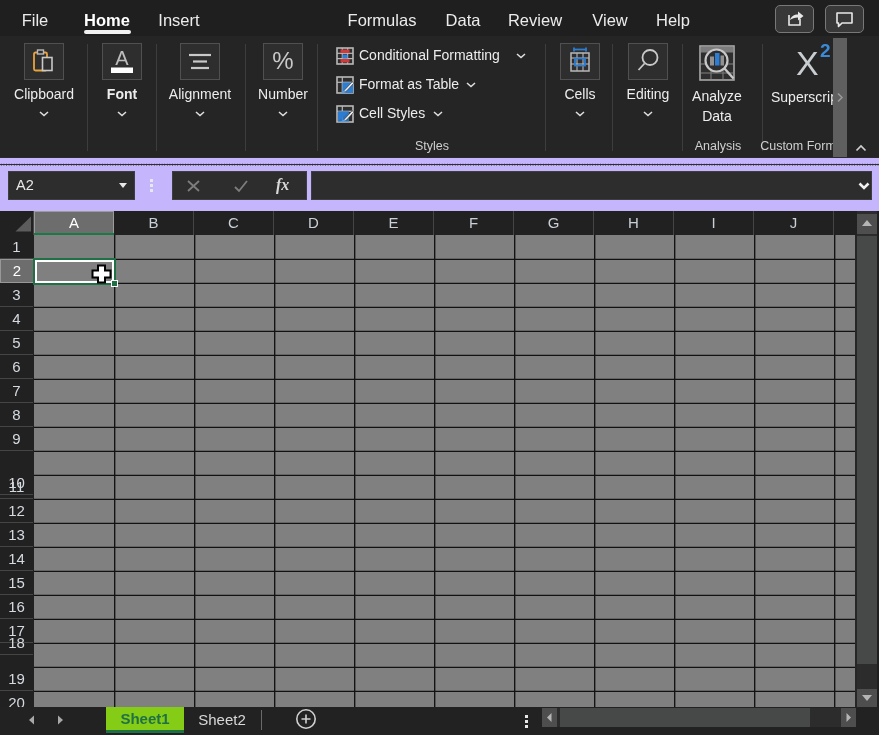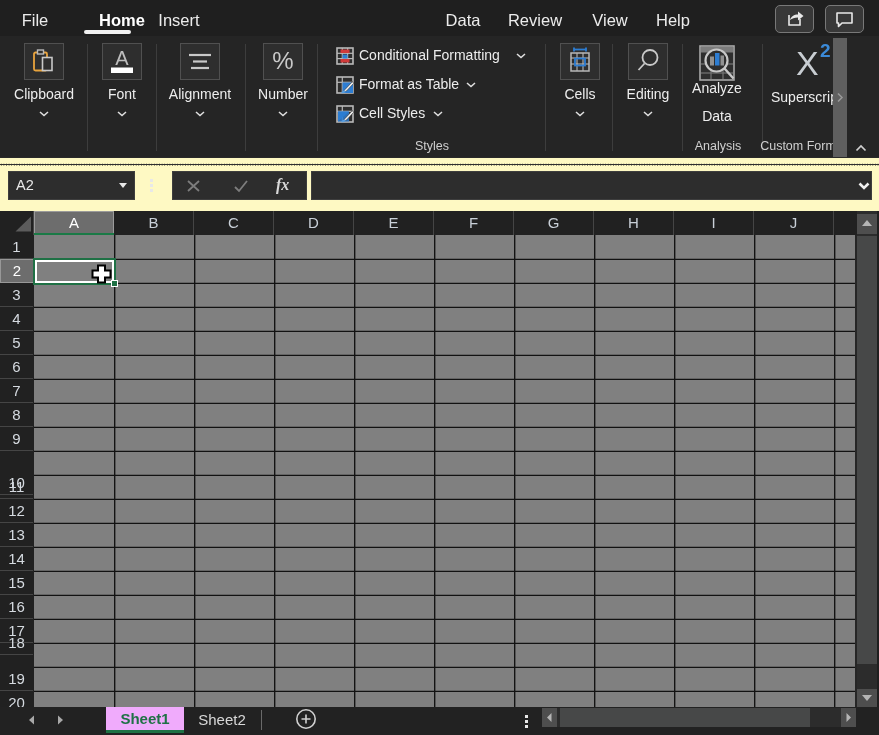--- a/index.html
+++ b/index.html
@@ -24,21 +24,21 @@
     border:1px solid #505050; }
   .rlabel { position:absolute; top:48px; height:20px; line-height:20px; color:#ededed;
     font-size:14px; transform:translateX(-50%); white-space:nowrap; }
   .rsep { position:absolute; top:8px; width:1px; height:107px; background:#3d3d3d; }
   .glabel { position:absolute; top:103px; height:14px; line-height:14px; color:#cfcfcf;
     font-size:12.5px; transform:translateX(-50%); white-space:nowrap; }
   .chev { position:absolute; transform:translateX(-50%); }
   .stext { position:absolute; height:18px; line-height:18px; color:#ededed; font-size:14px; white-space:nowrap; }
 
   
-  #fbar { position:absolute; left:0; top:157px; width:879px; height:54px; background:#fef9c3;
+  #fbar { position:absolute; left:0; top:157px; width:879px; height:54px; background:#c4b5fd;
     border-top:1.5px solid #2a2a2a; }
   #grip { position:absolute; left:0; top:4.5px; width:879px; height:3.5px;
     background-image: radial-gradient(circle at 1.2px 1.8px, #2f2f2f 1px, transparent 1.3px);
     background-size: 2.6px 3.5px; }
   .fbox { position:absolute; top:13px; height:29px; background:#2d2d2d; border:1px solid #3e3e3e; }
 
   
   #colhdr { position:absolute; left:0; top:211px; width:858px; height:24px; background:#212121; }
   .chcell { position:absolute; top:0; height:24px; line-height:24px; text-align:center;
     color:#c9d0d8; font-size:15px; border-right:1px solid #454545; }
@@ -61,22 +61,23 @@
 
   
   #bottombar { position:absolute; left:0; top:707px; width:879px; height:28px; background:#222222; }
 </style>
 </head>
 <body>
 <div id="app">
 
   <div id="menubar">
     <span class="mtab" style="left:35px;">File</span>
-    <span class="mtab sel" style="left:107px;margin-left:15px;">Home</span>
+    <span class="mtab sel" style="left:107px;">Home</span>
     <span class="mtab" style="left:179px;">Insert</span>
+    <span class="mtab" style="left:382px;">Formulas</span>
     <span class="mtab" style="left:463px;">Data</span>
     <span class="mtab" style="left:535px;">Review</span>
     <span class="mtab" style="left:610px;">View</span>
     <span class="mtab" style="left:673px;">Help</span>
     <div id="homeline"></div>
     <div class="topbtn" style="left:775px;">
       <svg width="37" height="26" viewBox="0 0 37 26">
         <path d="M13 9 V19 H24 V13" fill="none" stroke="#e8e8e8" stroke-width="1.6"></path>
         <path d="M14 14 C15 10.5 18 8.5 22 8.5 L22 5.5 L27.5 10 L22 14.5 L22 11.5 C18.5 11.5 16 12.5 14 14 Z" fill="#e8e8e8"></path>
       </svg>
@@ -102,21 +103,21 @@
         <path d="M1 1 L5 4.6 L9 1" fill="none" stroke="#e0e0e0" stroke-width="1.5"></path>
       </svg>
     <div class="rsep" style="left:87px;"></div>
 
     <div class="rbtn" style="left:102px;">
       <svg width="38" height="35" viewBox="0 0 38 35">
         <text x="19" y="21" font-size="20" fill="#bdbdbd" text-anchor="middle" font-family="Liberation Sans">A</text>
         <rect x="8" y="23.5" width="22" height="5.5" fill="#ffffff"></rect>
       </svg>
     </div>
-    <span class="rlabel" style="left:122px;">Font</span>
+    <span class="rlabel" style="left:122px;font-weight:bold;">Font</span>
     <svg class="chev" style="left:122px; top:75px;" width="10" height="6" viewBox="0 0 10 6">
         <path d="M1 1 L5 4.6 L9 1" fill="none" stroke="#e0e0e0" stroke-width="1.5"></path>
       </svg>
     <div class="rsep" style="left:156px;"></div>
 
     <div class="rbtn" style="left:180px;">
       <svg width="38" height="35" viewBox="0 0 38 35">
         <g stroke="#c9c9c9" stroke-width="2.2">
           <line x1="8" y1="11" x2="30" y2="11"></line>
           <line x1="12" y1="17.5" x2="26" y2="17.5"></line>
@@ -223,21 +224,21 @@
       <line x1="3" y1="20" x2="35" y2="20" stroke="#767676" stroke-width="1.2"></line>
       <line x1="3" y1="29" x2="35" y2="29" stroke="#767676" stroke-width="1.2"></line>
       <line x1="13" y1="9" x2="13" y2="35" stroke="#767676" stroke-width="1.2"></line>
       <line x1="25" y1="9" x2="25" y2="35" stroke="#767676" stroke-width="1.2"></line>
       <circle cx="18.5" cy="16.5" r="11" fill="#2e2e2e" stroke="#c8c8c8" stroke-width="2.2"></circle>
       <rect x="12" y="12.5" width="4" height="9" fill="#919191"></rect>
       <rect x="17" y="9" width="4.5" height="12.5" fill="#2d7dd2"></rect>
       <rect x="22.5" y="11.5" width="3.5" height="10" fill="#919191"></rect>
       <line x1="26.5" y1="24.5" x2="35.5" y2="34.5" stroke="#c8c8c8" stroke-width="2.4"></line>
     </svg>
-    <span class="rlabel" style="left:717px; top:42px;">Analyze</span>
+    <span class="rlabel" style="left:717px; top:50px;">Analyze</span>
     <span class="rlabel" style="left:717px; top:70px;">Data</span>
     <span class="glabel" style="left:718px;">Analysis</span>
     <div class="rsep" style="left:762px;"></div>
 
     <div class="abs" style="left:780px; top:4px; width:53px; height:50px; overflow:hidden;">
       <span style="position:absolute; left:16px; top:4px; font-size:34px; color:#c8cdd2;">X</span>
       <span style="position:absolute; left:40px; top:0px; font-size:19px; font-weight:bold; color:#3b8ad8;">2</span>
     </div>
     <div class="abs" style="left:771px; top:51px; width:62px; height:20px; overflow:hidden;">
       <span style="position:absolute; left:0; top:0; height:20px; line-height:20px; color:#ededed; font-size:14px; white-space:nowrap;">Superscript</span>
@@ -380,21 +381,21 @@
   </div>
   <div class="abs" style="left:877px; top:211px; width:2px; height:496px; background:#1f1f1f;"></div>
 
   <div id="bottombar">
     <svg class="abs" style="left:27px; top:7px;" width="9" height="12" viewBox="0 0 9 12">
         <path d="M7 1.5 L2 6 L7 10.5 Z" fill="#a8a8a8"></path>
       </svg>
     <svg class="abs" style="left:56px; top:7px;" width="9" height="12" viewBox="0 0 9 12">
         <path d="M2 1.5 L7 6 L2 10.5 Z" fill="#a8a8a8"></path>
       </svg>
-    <div class="abs" style="left:106px; top:0px; width:78px; height:26px; background:#f0abfc;">
+    <div class="abs" style="left:106px; top:0px; width:78px; height:26px; background:#84cc16;">
       <span style="position:absolute; left:0; width:78px; text-align:center; top:0; height:23px; line-height:23px; font-size:15px; font-weight:bold; color:#1f7145;">Sheet1</span>
       <div style="position:absolute; left:0; top:23px; width:78px; height:3px; background:#1f7145;"></div>
     </div>
     <span class="abs" style="left:222px; top:0; height:26px; line-height:26px; font-size:15px; color:#d8d8d8; transform:translateX(-50%);">Sheet2</span>
     <div class="abs" style="left:261px; top:3px; width:1px; height:20px; background:#6a6a6a;"></div>
     <svg class="abs" style="left:295px; top:1px;" width="22" height="22" viewBox="0 0 22 22">
       <circle cx="11" cy="11" r="9.2" fill="none" stroke="#d0d0d0" stroke-width="1.6"></circle>
       <path d="M11 6.5 V15.5 M6.5 11 H15.5" stroke="#d0d0d0" stroke-width="1.6"></path>
     </svg>
     <div class="abs" style="left:525px; top:8px; width:3px; height:3px; background:#e8e8e8; box-shadow:0 5px #e8e8e8, 0 10px #e8e8e8;"></div>

